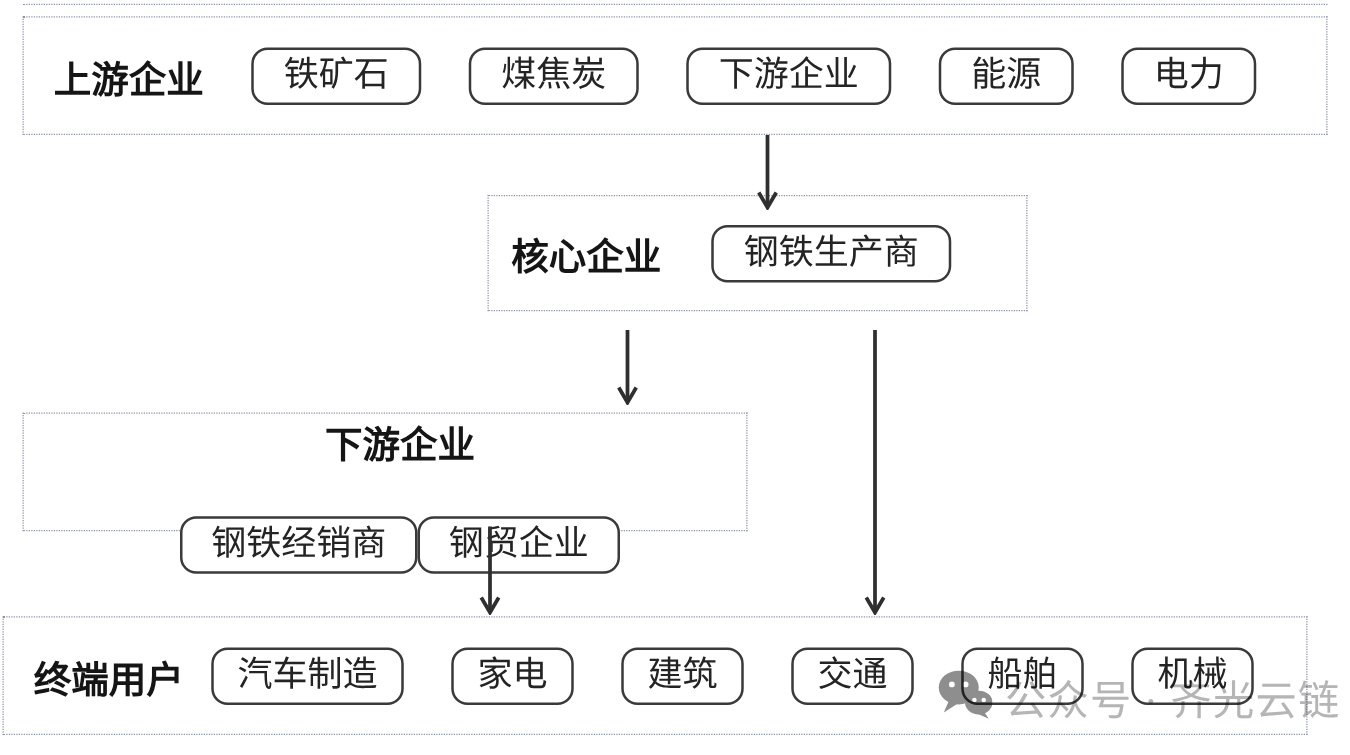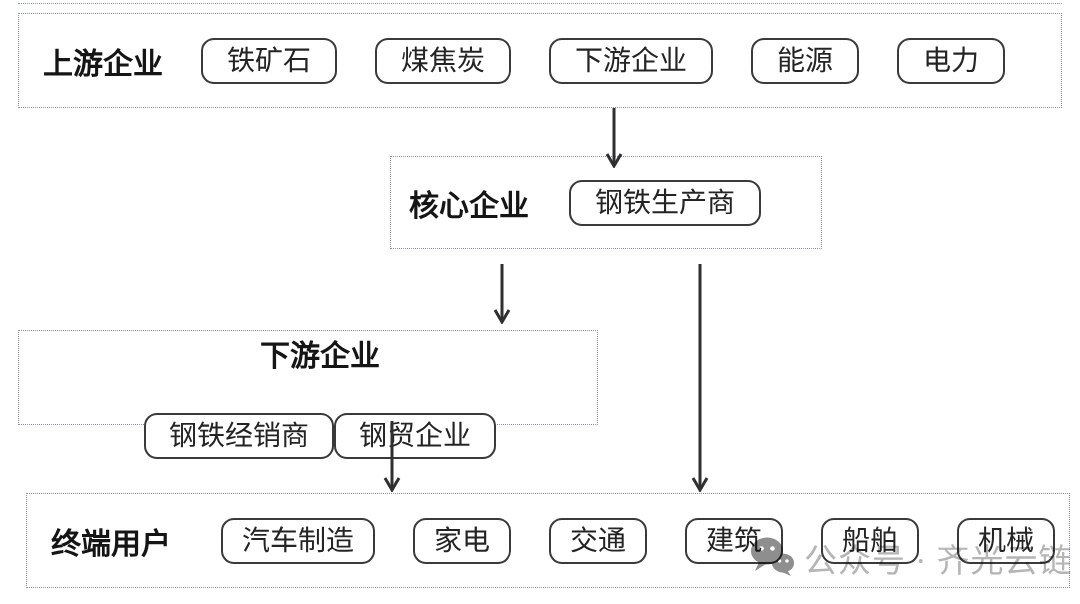--- a/index.html
+++ b/index.html
@@ -10,21 +10,21 @@
   
   .top-artifact{position:absolute;left:18px;top:3px;width:1044px;height:0;border-top:1px dotted #8c93a6;}
   
   .section{
     position:absolute;box-sizing:border-box;border:1px dotted #8c93a6;background:transparent;
     display:flex;align-items:center;
   }
   .sec-upstream{left:18px;top:13px;width:1044px;height:95px;padding-left:24px;gap:38px;}
   .sec-core{left:390px;top:156px;width:432px;height:93px;padding-left:18px;gap:40px;}
   .sec-downstream{left:18px;top:330px;width:580px;height:95px;padding-left:24px;gap:38px;flex-direction:column;}
-  .sec-endusers{left:26px;top:493px;width:1044px;height:95px;padding-left:24px;gap:50px;}
+  .sec-endusers{left:2px;top:493px;width:1044px;height:95px;padding-left:24px;gap:22px;}
   .sec-label{
     font-size:30px;font-weight:700;color:#151515;white-space:nowrap;flex:0 0 auto;letter-spacing:0;
   }
   .nodes{display:flex;align-items:center;}
   .sec-upstream .nodes{gap:38px;}
   .sec-core .nodes{gap:0;}
   .sec-downstream .nodes{gap:0;}
   .sec-endusers .nodes{gap:38px;}
   .node{
     box-sizing:border-box;border:2.5px solid #3a3a3a;border-radius:13px;background:#ffffff;
@@ -75,22 +75,22 @@
       <div class="node">钢铁经销商</div>
       <div class="node">钢贸企业</div>
     </div>
   </div>
 
   <div class="section sec-endusers">
     <div class="sec-label">终端用户</div>
     <div class="nodes">
       <div class="node">汽车制造</div>
       <div class="node">家电</div>
+      <div class="node">建筑</div>
       <div class="node">交通</div>
-      <div class="node">建筑</div>
       <div class="node">船舶</div>
       <div class="node">机械</div>
     </div>
   </div>
 
   <div class="arrow" style="left:603px;top:108px;height:60px;">
     <svg width="22" height="60" viewBox="0 0 22 60">
       <line x1="11" y1="0" x2="11" y2="56" stroke="#2f2f2f" stroke-width="3"></line>
       <polyline points="4,46 11,58 18,46" fill="none" stroke="#2f2f2f" stroke-width="3"></polyline>
     </svg>

